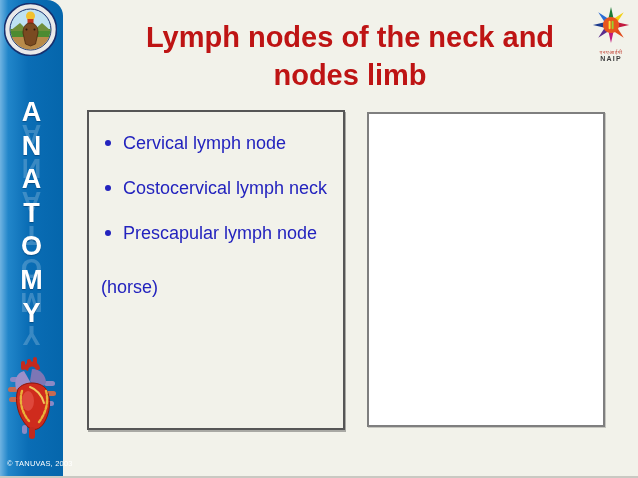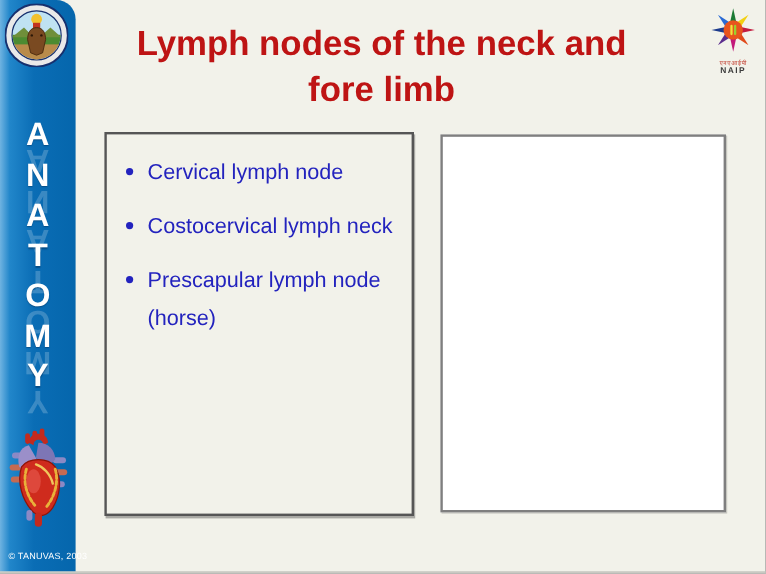--- a/index.html
+++ b/index.html
@@ -34,21 +34,21 @@
     position:absolute; left:0; top:22px; width:100%;
     transform:scaleY(-1); opacity:.20; text-shadow:none;
   }
   .heart-img { position:absolute; left:6px; top:355px; width:52px; height:94px; }
   .copyright {
     position:absolute; left:7px; top:459px;
     font-size:7.5px; color:#ffffff; letter-spacing:.2px; white-space:nowrap;
   }
   
   .title {
-    position:absolute; left:45px; top:18px; width:546px;
+    position:absolute; left:77px; top:18px; width:546px;
     text-align:center; font-weight:bold;
     font-size:29px; line-height:38px; color:#BE1414;
   }
   
   .text-box {
     position:absolute; left:87px; top:110px;
     width:258px; height:320px;
     border:2px solid #565656;
     box-shadow:1px 2px 0 rgba(80,80,80,.45);
     padding:20px 6px 0 12px;
@@ -56,21 +56,21 @@
   }
   .bullet-row { display:flex; align-items:flex-start; height:45px; }
   .bullet-dot {
     width:6px; height:6px; border-radius:50%;
     background:#2323BE; margin:8px 12px 0 4px; flex:0 0 6px;
   }
   .bullet-text {
     font-size:18px; line-height:22px; color:#2323BE;
     font-family:"Liberation Sans", sans-serif;
   }
-  .bullet-cont { display:flex; margin-top:-13px; }
+  .bullet-cont { display:flex; margin-top:-13px;flex-direction:column; }
   .bullet-cont .spacer { flex:0 0 22px; }
   
   .image-box {
     position:absolute; left:367px; top:112px;
     width:238px; height:315px;
     background:#FFFFFF;
     border:2px solid #7f7f7f;
     box-shadow:1px 1px 0 rgba(0,0,0,.18);
   }
   
@@ -142,21 +142,21 @@
         <rect x="23" y="72" width="6" height="12" rx="3" fill="#c32a1e"></rect>
         <rect x="16" y="70" width="5" height="9" rx="2.5" fill="#8b89c5"></rect>
       </svg>
     </div>
 
     <div class="copyright">© TANUVAS, 2003</div>
   </div>
 
   <h1 class="title">
     <span>Lymph nodes of the neck and</span><br>
-    <span>fore limb</span>
+    <span>nodes limb</span>
   </h1>
 
   <div class="text-box">
     <div class="bullet-row">
       <span class="bullet-dot"></span>
       <span class="bullet-text">Cervical lymph node</span>
     </div>
     <div class="bullet-row">
       <span class="bullet-dot"></span>
       <span class="bullet-text">Costocervical lymph neck</span>

